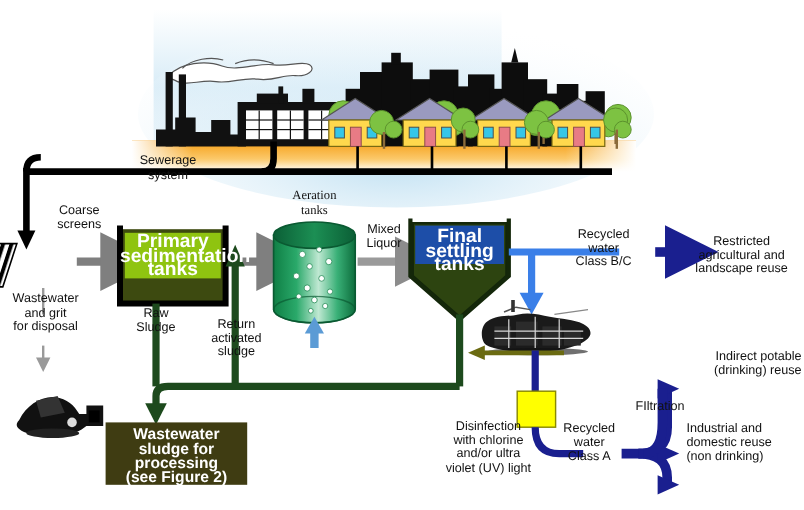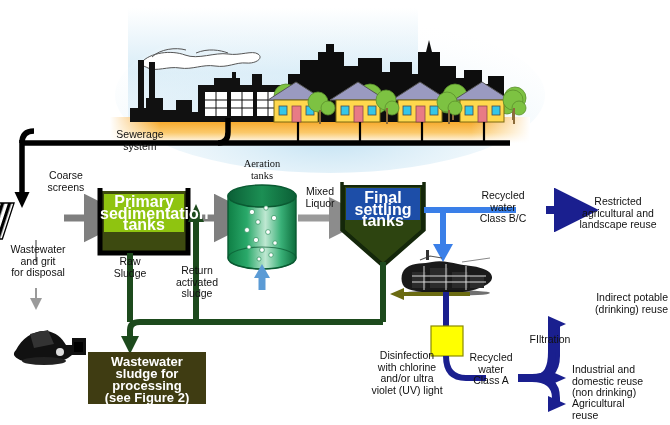--- a/index.html
+++ b/index.html
@@ -454,20 +454,18 @@
 
   <div class="lbl" style="left:462px;top:352px;width:58px;">Recycled
 water
 Class A</div>
 
   <div class="lbl" style="left:524px;top:334px;width:52px;">FIltration</div>
 
   <div class="lbl" style="left:572px;top:292px;width:96px;text-align:right;">Indirect potable
 (drinking) reuse</div>
 
-  <div class="lbl" style="left:572px;top:364px;width:96px;text-align:left;">Industrial and
+  <div class="lbl" style="left:572px;top:352px;width:96px;text-align:left;">Industrial and
 domestic reuse
 (non drinking)</div>
 
-  <div class="lbl" style="left:572px;top:398px;width:96px;text-align:left;">Agricultural
-reuse</div>
 
 </div>
 
 </body></html>

